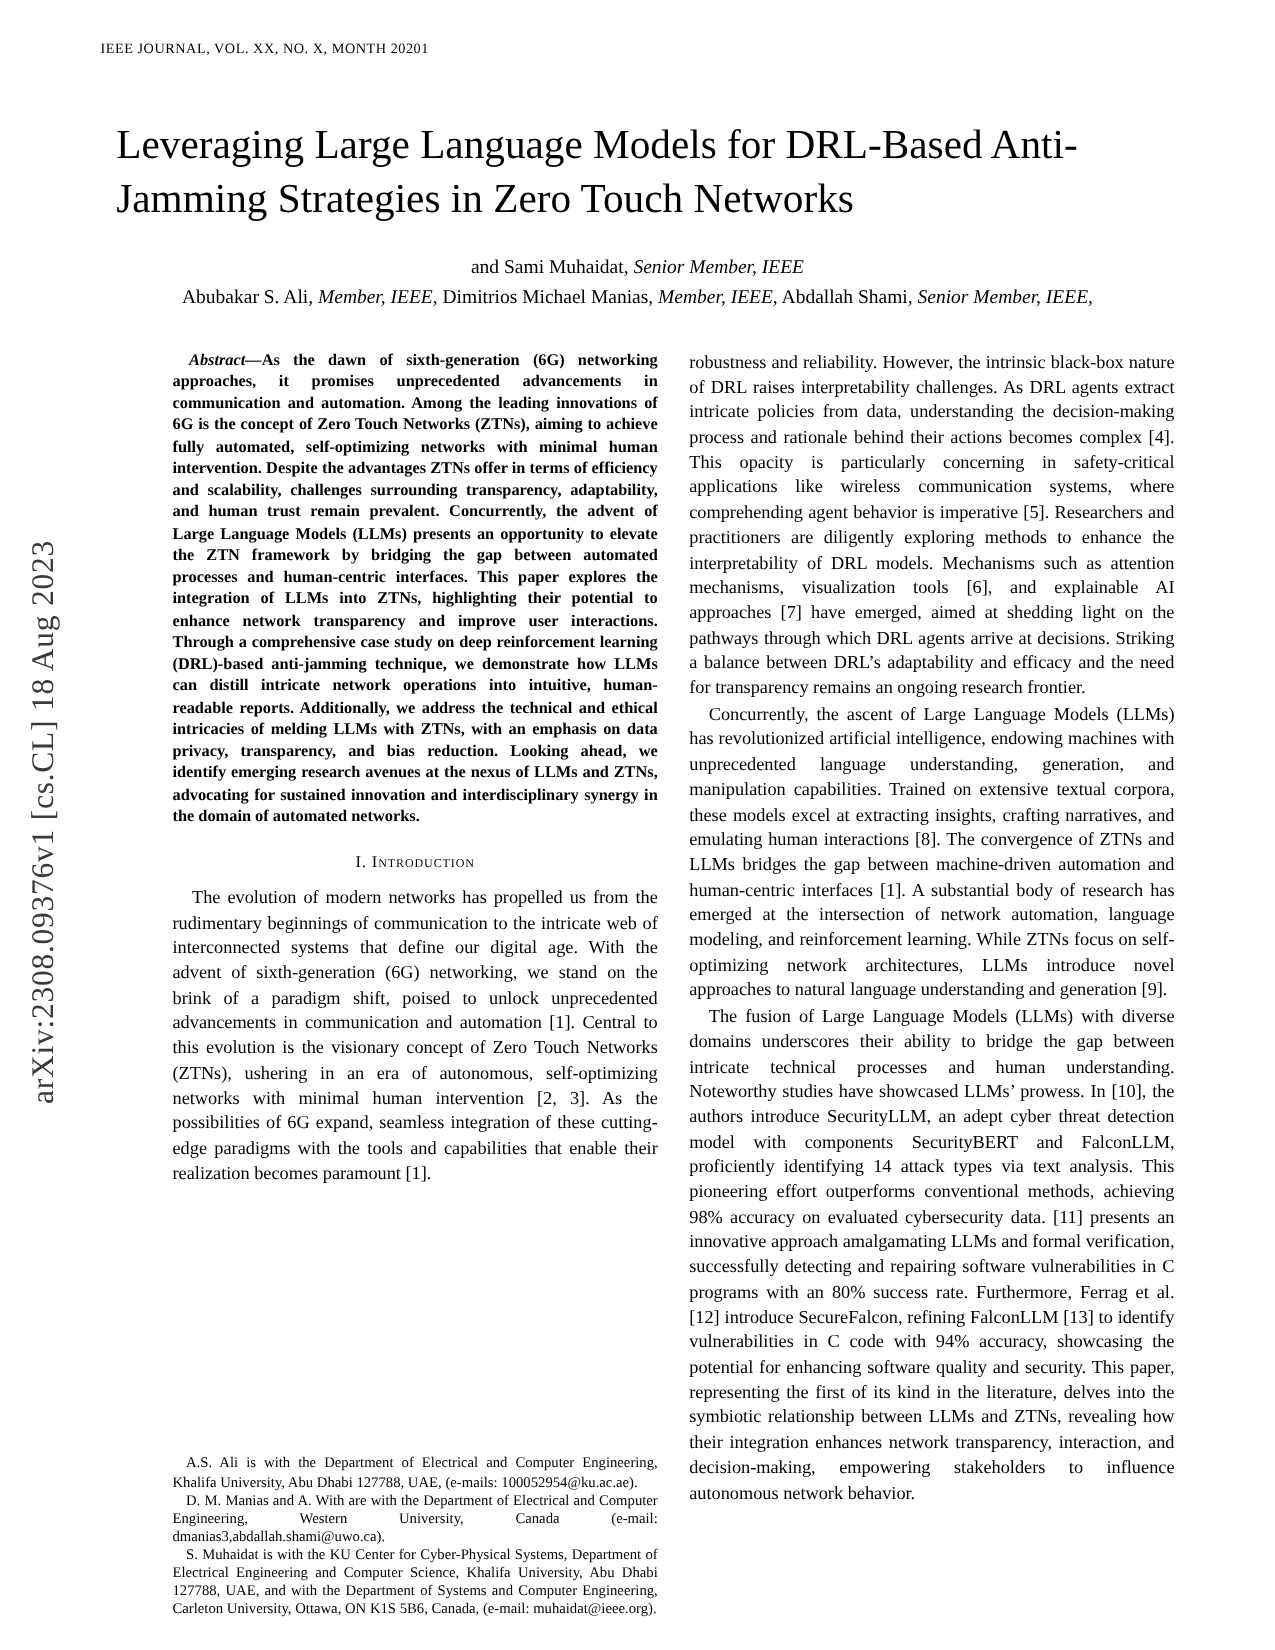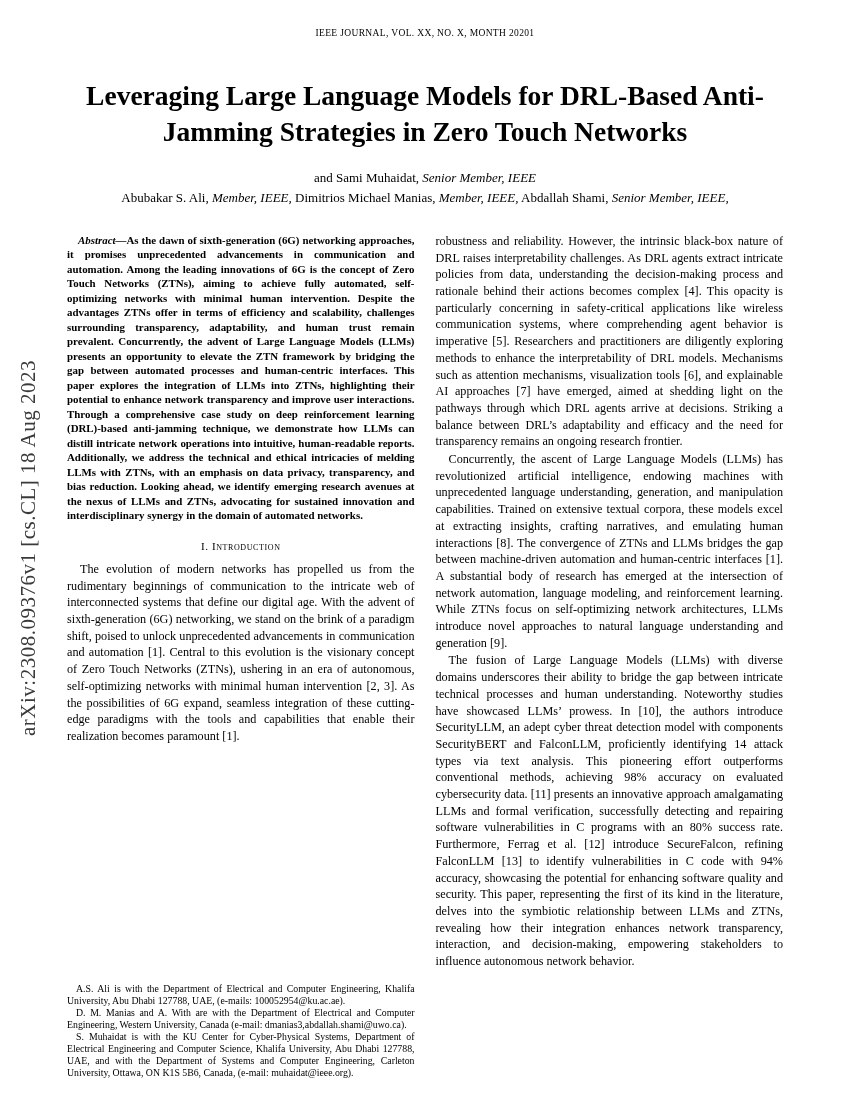--- a/index.html
+++ b/index.html
@@ -7,57 +7,57 @@
   body {
     background:#ffffff;
     color:#000;
     font-family:"Liberation Serif","DejaVu Serif",serif;
     position:relative;
     overflow:hidden;
   }
   .page { position:absolute; inset:0; padding:28px 67px 0 67px; }
 
   .running-header {
-    display:flex; justify-content:center;
+    display:flex; justify-content:flex-start;
     font-size:9.5px; letter-spacing:0.35px;font-family:Liberation Serif, serif;
   }
 
   .arxiv-stamp {
     position:absolute;
     left:16px; top:268px;
     height:560px;
     writing-mode:vertical-rl;
     transform:rotate(180deg);
     font-size:21px;
     letter-spacing:0.5px;
     color:#3a3a3a;
     text-align:center;
     white-space:nowrap;
   }
 
   .title {
-    font-weight:700;
+    font-weight:400;
     font-size:27.5px;
     line-height:1.32;
-    text-align:center;
     margin:40px auto 0;
     max-width:695px;
   }
 
   .authors {
     margin-top:17px;
     text-align:center;
     font-size:13px;
     line-height:1.55;
   }
 
   .columns {
     display:flex;
     gap:21px;
     margin-top:25px;
+    margin-left:48px;
   }
   .column { width:347.5px; }
   .column.left { display:flex; flex-direction:column; min-height:852px; }
 
   .abstract, .index-terms {
     font-weight:bold;
     font-size:10.9px;
     line-height:1.33;
     text-align:justify;
     text-indent:11px;

